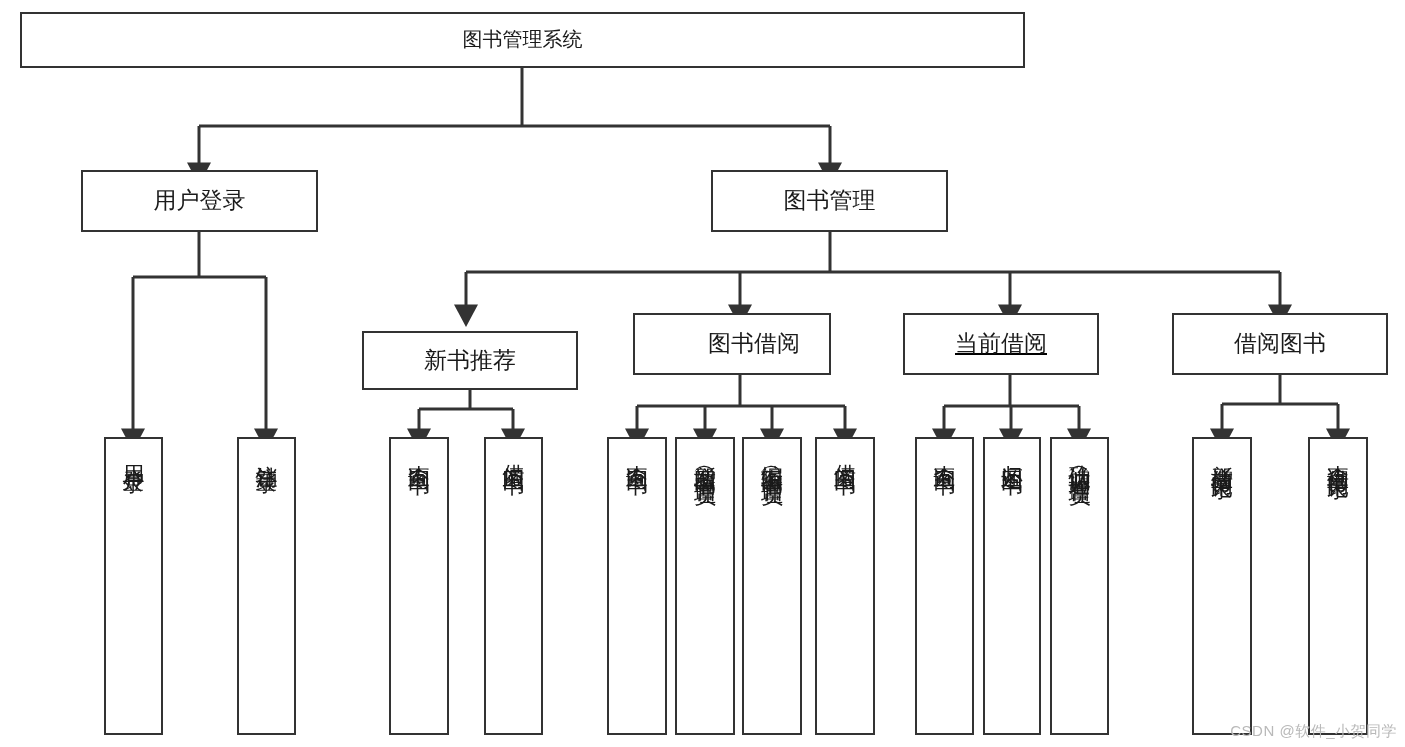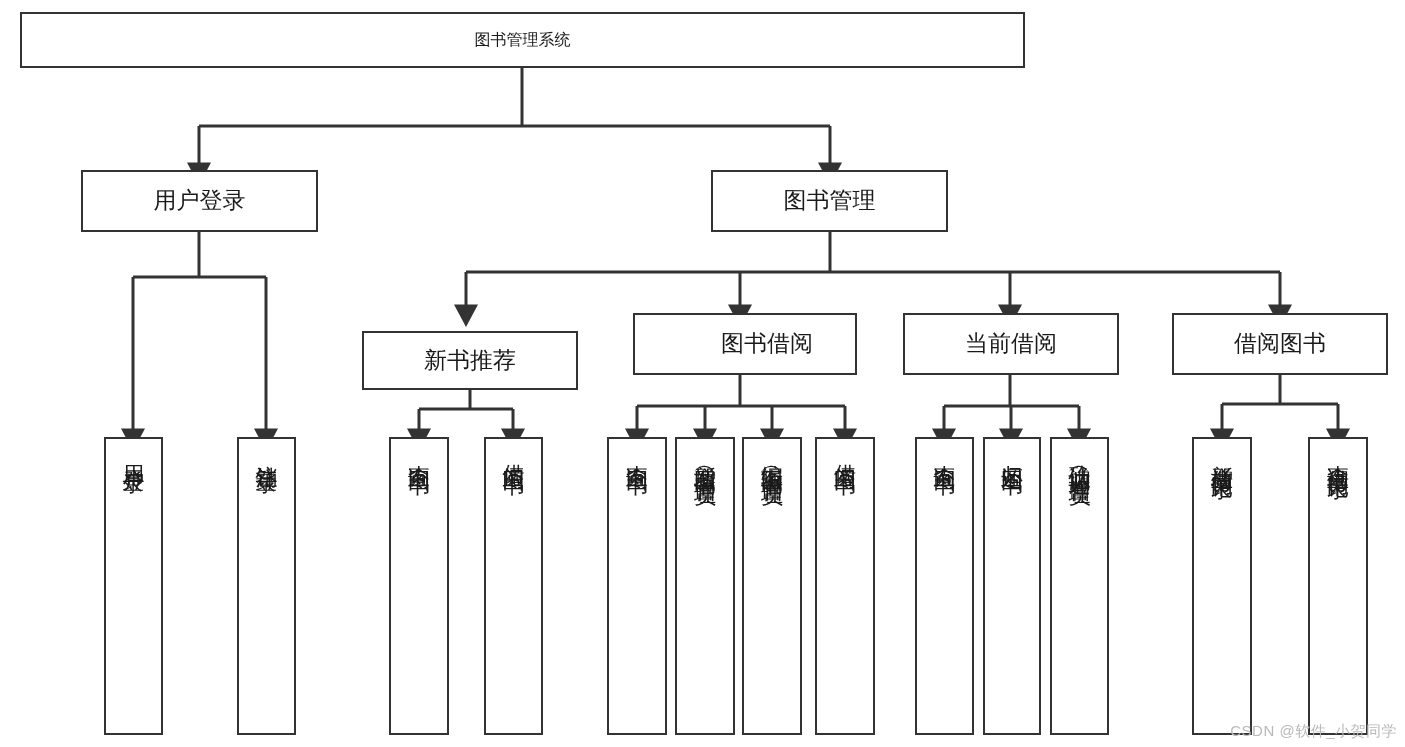--- a/index.html
+++ b/index.html
@@ -39,21 +39,21 @@
   .node-label {
     color: #1a1a1a;
     line-height: 1.18;
     text-align: center;
     white-space: pre;
   }
   .node.horizontal .node-label {
     font-size: 23px;
   }
   .node.root .node-label {
-    font-size: 16px;
+    font-size: 20px;
   }
   .node.vertical {
     align-items: flex-start;
     justify-content: center;
     padding-top: 8px;
   }
   .node.vertical .node-label {
     font-size: 22px;
     writing-mode: vertical-rl;
     text-orientation: upright;
@@ -134,24 +134,24 @@
   <div class="node horizontal" style="left:81px; top:170px; width:237px; height:62px;">
     <span class="node-label">用户登录</span>
   </div>
   <div class="node horizontal" style="left:711px; top:170px; width:237px; height:62px;align-items:center;">
     <span class="node-label">图书管理</span>
   </div>
 
   <div class="node horizontal" style="left:362px; top:331px; width:216px; height:59px;">
     <span class="node-label">新书推荐</span>
   </div>
-  <div class="node horizontal" style="left:633px; top:313px; width:224px; height:62px;padding-left:44px;">
+  <div class="node horizontal" style="left:633px; top:313px; width:198px; height:62px;padding-left:44px;">
     <span class="node-label">图书借阅</span>
   </div>
-  <div class="node horizontal" style="left:903px; top:313px; width:216px; height:62px;">
+  <div class="node horizontal" style="left:903px; top:313px; width:196px; height:62px;text-decoration:underline;">
     <span class="node-label">当前借阅</span>
   </div>
   <div class="node horizontal" style="left:1172px; top:313px; width:216px; height:62px;">
     <span class="node-label">借阅图书</span>
   </div>
 
   <div class="node vertical" style="left:104px; top:437px; width:59px; height:298px;">
     <span class="node-label">用户登录</span>
   </div>
   <div class="node vertical" style="left:237px; top:437px; width:59px; height:298px;">

